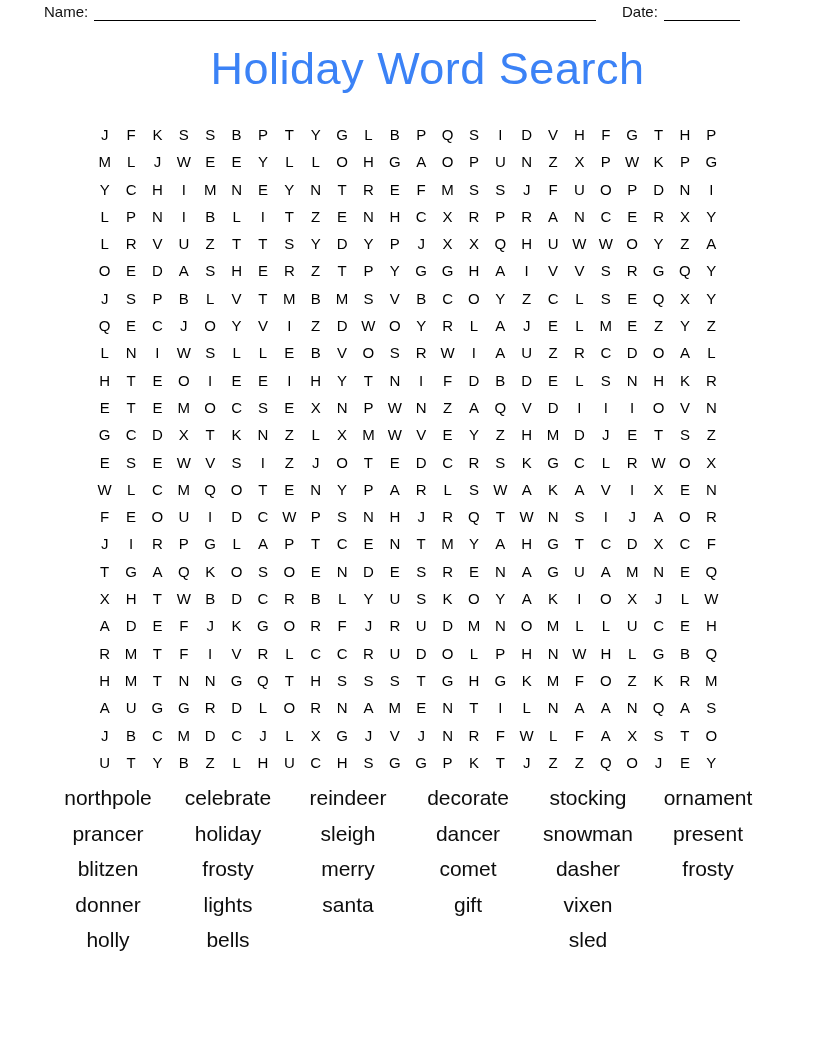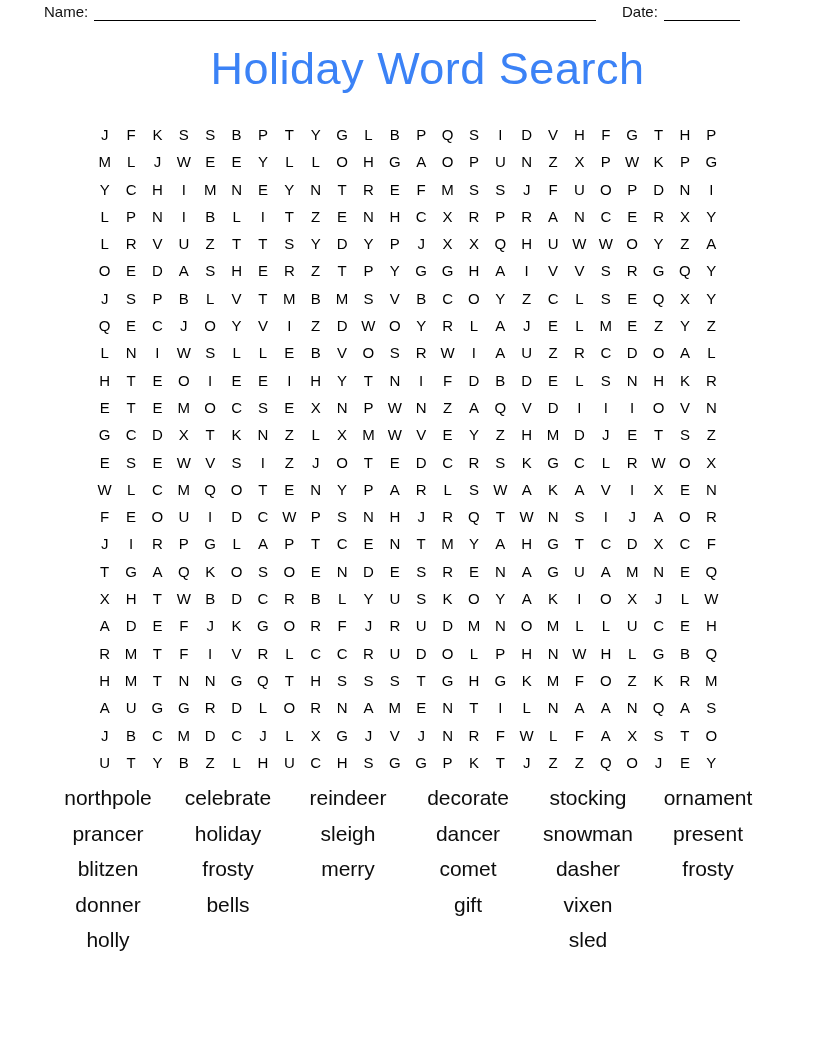--- a/index.html
+++ b/index.html
@@ -725,26 +725,28 @@
         <div class="word">northpole</div>
         <div class="word">prancer</div>
         <div class="word">blitzen</div>
         <div class="word">donner</div>
         <div class="word">holly</div>
       </div>
       <div class="word-col">
         <div class="word">celebrate</div>
         <div class="word">holiday</div>
         <div class="word">frosty</div>
+        <div class="word">lights</div>
         <div class="word">bells</div>
       </div>
       <div class="word-col">
         <div class="word">reindeer</div>
         <div class="word">sleigh</div>
         <div class="word">merry</div>
+        <div class="word">santa</div>
       </div>
       <div class="word-col">
         <div class="word">decorate</div>
         <div class="word">dancer</div>
         <div class="word">comet</div>
         <div class="word">gift</div>
       </div>
       <div class="word-col">
         <div class="word">stocking</div>
         <div class="word">snowman</div>

